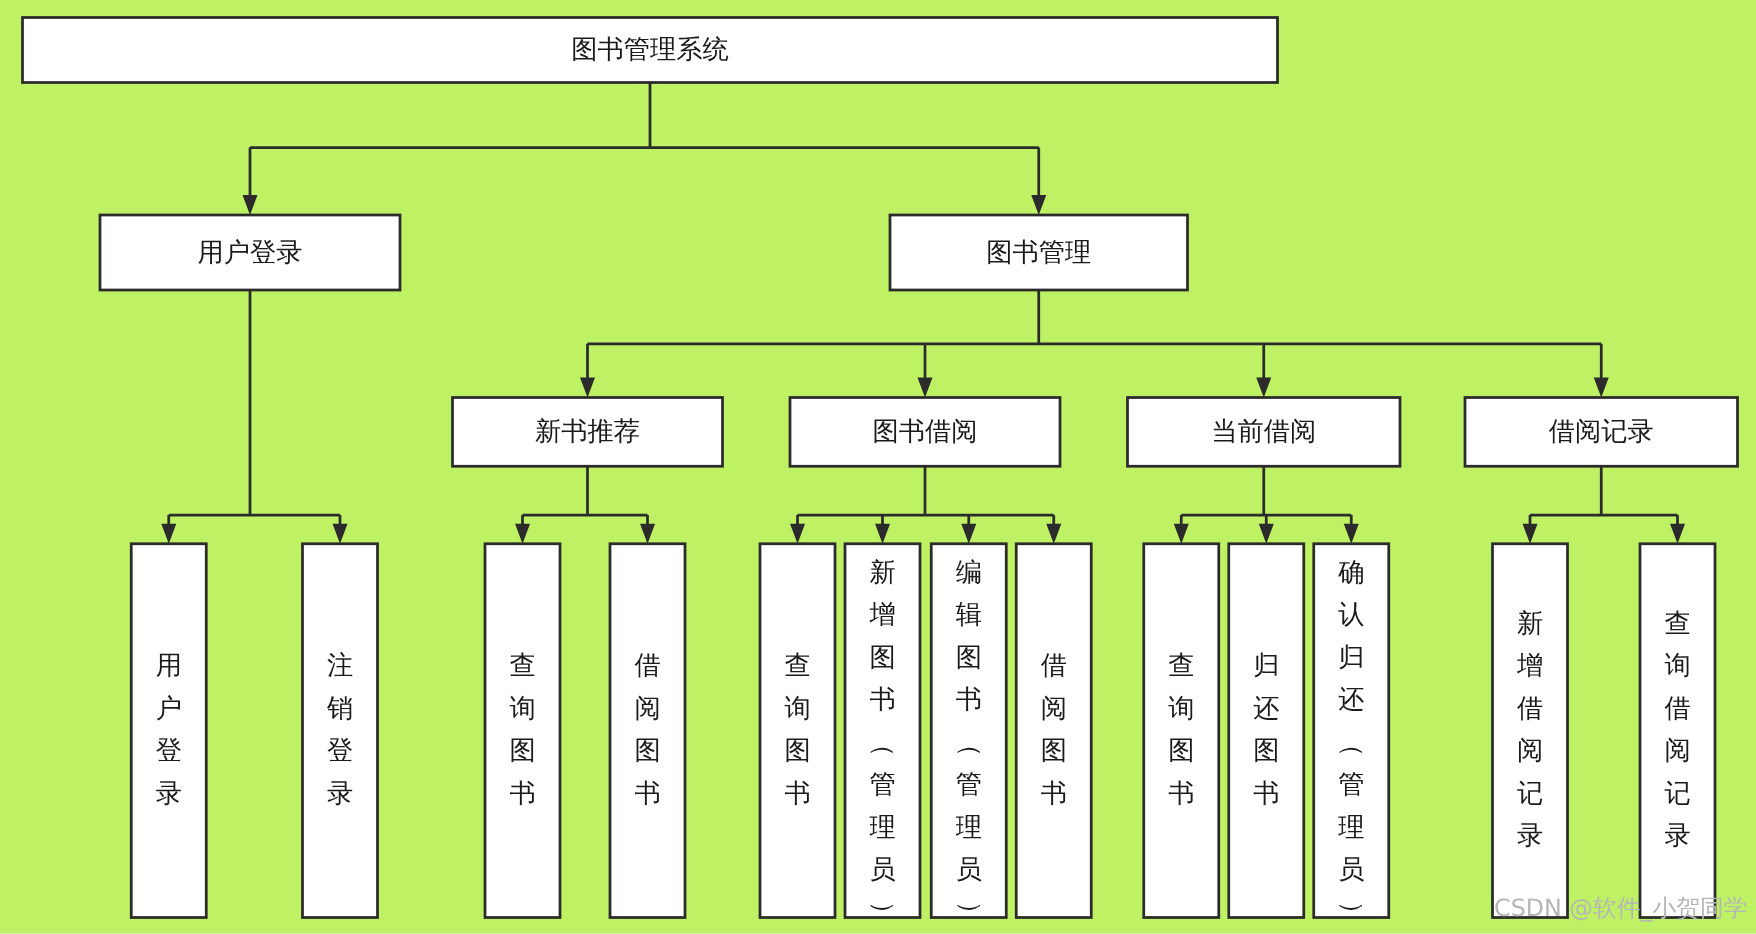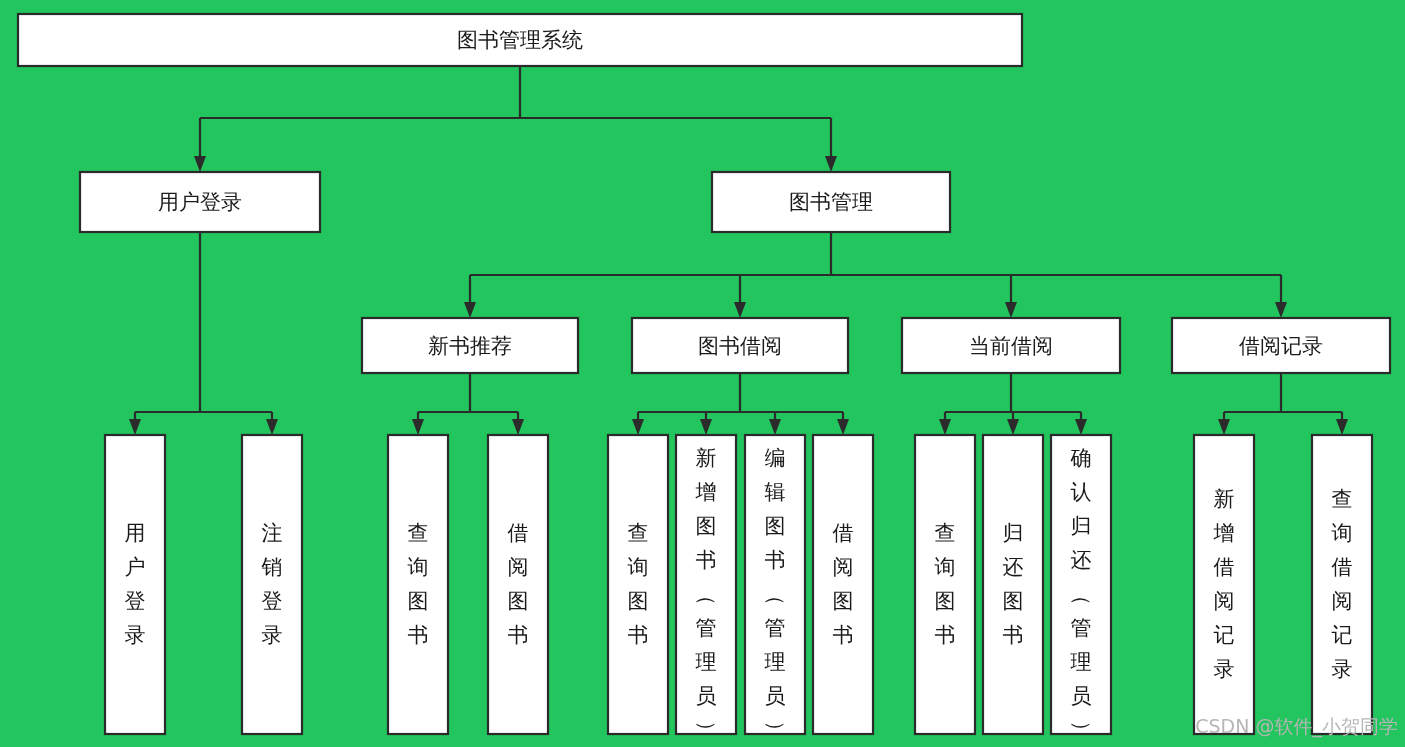--- a/index.html
+++ b/index.html
@@ -11,21 +11,21 @@
   body {
     width: 1405px;
     height: 747px;
     overflow: hidden;
     font-family: "DejaVu Sans", "Liberation Sans", sans-serif;
   }
   #diagram-root {
     position: relative;
     width: 1405px;
     height: 747px;
-    background: #22c55e;
+    background: #bef264;
   }
   svg.diagram-canvas {
     position: absolute;
     left: 0;
     top: 0;
     width: 1405px;
     height: 747px;
     display: block;
   }
   .node-box {

